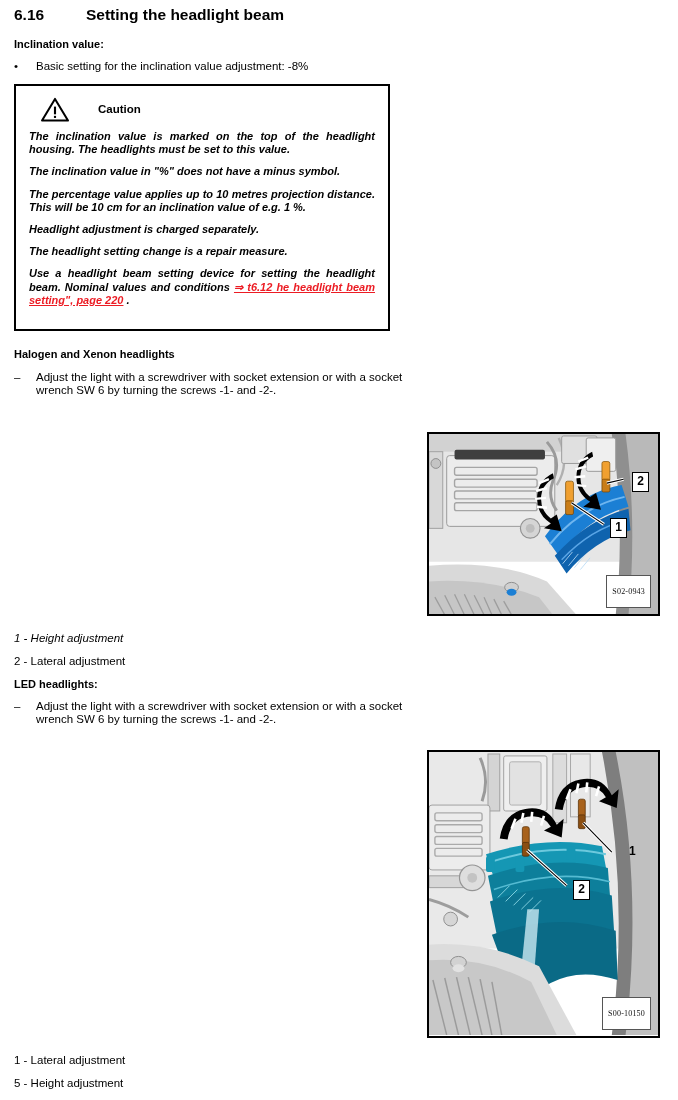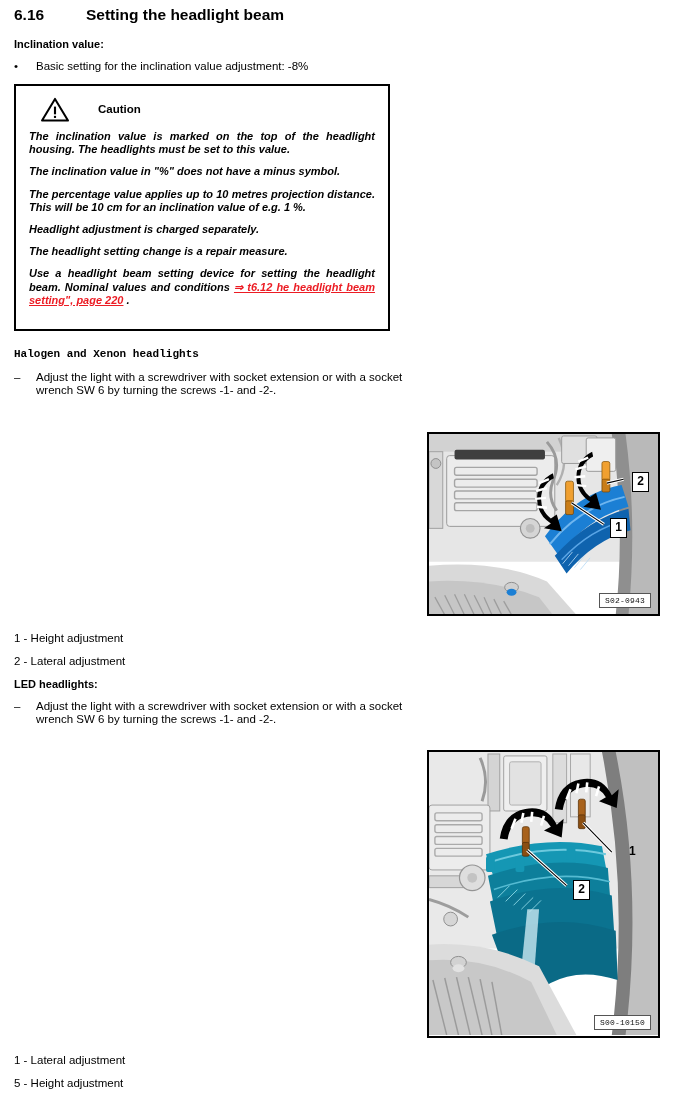--- a/index.html
+++ b/index.html
@@ -134,22 +134,22 @@
     overflow: hidden;
   }
   .fig-inner { position: absolute; inset: 0; }
   .fig-code {
     position: absolute;
     right: 7px;
     bottom: 6px;
     border: 1px solid #555;
     background: #fff;
     font-size: 8px;
-    font-family: Liberation Mono, monospace;
-    padding: 2px 5px;
+    font-family: Liberation Serif, serif;
+    padding: 11px 5px;
     letter-spacing: 0.2px;
     color: #111;
   }
   .callout-box {
     position: absolute;
     border: 1.6px solid #000;
     background: #fff;
     font-size: 12px;
     font-weight: bold;
     text-align: center;
@@ -193,21 +193,21 @@
     <div class="caution-body">
       <p class="caution-p">The inclination value is marked on the top of the headlight housing. The headlights must be set to this value.</p>
       <p class="caution-p">The inclination value in "%" does not have a minus symbol.</p>
       <p class="caution-p">The percentage value applies up to 10 metres projection distance. This will be 10 cm for an inclination value of e.g. 1 %.</p>
       <p class="caution-p">Headlight adjustment is charged separately.</p>
       <p class="caution-p">The headlight setting change is a repair measure.</p>
       <p class="caution-p"><span>Use a headlight beam setting device for setting the headlight beam. Nominal values and conditions </span><a class="xref" href="#">⇒ t6.12 he headlight beam setting", page 220</a><span> .</span></p>
     </div>
   </div>
 
-  <div class="sub-head" style="top:348px;font-family:Liberation Mono, monospace;">Halogen and Xenon headlights</div>
+  <div class="sub-head" style="top:348px;">Halogen and Xenon headlights</div>
 
   <div class="dash-row" style="top:371px;">
     <div class="dash-mark">–</div>
     <div class="dash-text">Adjust the light with a screwdriver with socket extension or with a socket wrench SW 6 by turning the screws -1- and -2-.</div>
   </div>
 
   <div class="figure" style="left:427px; top:432px; width:233px; height:184px;">
     <svg class="fig-inner" viewBox="0 0 233 184" preserveAspectRatio="none">
       <rect x="0" y="0" width="233" height="184" fill="#ffffff"></rect>
 
@@ -298,21 +298,21 @@
       <path d="M145 70 L178 92" stroke="#fff" stroke-width="3.2" fill="none"></path>
       <path d="M145 70 L178 92" stroke="#000" stroke-width="1.1" fill="none"></path>
       <path d="M181 50 L198 46" stroke="#fff" stroke-width="3.2" fill="none"></path>
       <path d="M181 50 L198 46" stroke="#000" stroke-width="1.1" fill="none"></path>
     </svg>
     <div class="callout-box" style="left:181px; top:84px;">1</div>
     <div class="callout-box" style="left:203px; top:38px;">2</div>
     <div class="fig-code">S02-0943</div>
   </div>
 
-  <div class="legend" style="top:632px;">1 - Height adjustment</div>
+  <div class="legend" style="top:632px;font-style:italic;">1 - Height adjustment</div>
   <div class="legend" style="top:655px;">2 - Lateral adjustment</div>
 
   <div class="sub-head" style="top:678px;">LED headlights:</div>
 
   <div class="dash-row" style="top:700px;">
     <div class="dash-mark">–</div>
     <div class="dash-text">Adjust the light with a screwdriver with socket extension or with a socket wrench SW 6 by turning the screws -1- and -2-.</div>
   </div>
 
   <div class="figure" style="left:427px; top:750px; width:233px; height:288px;">

